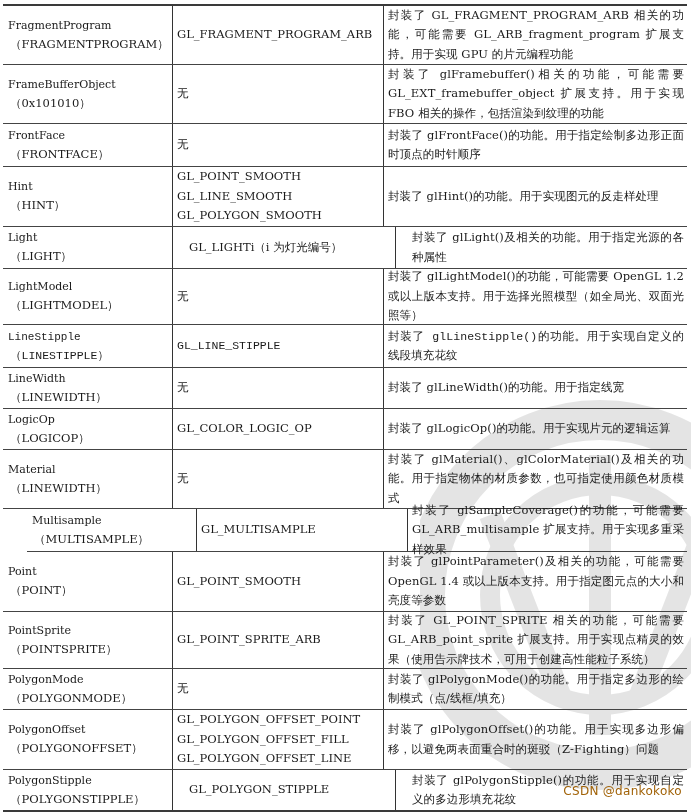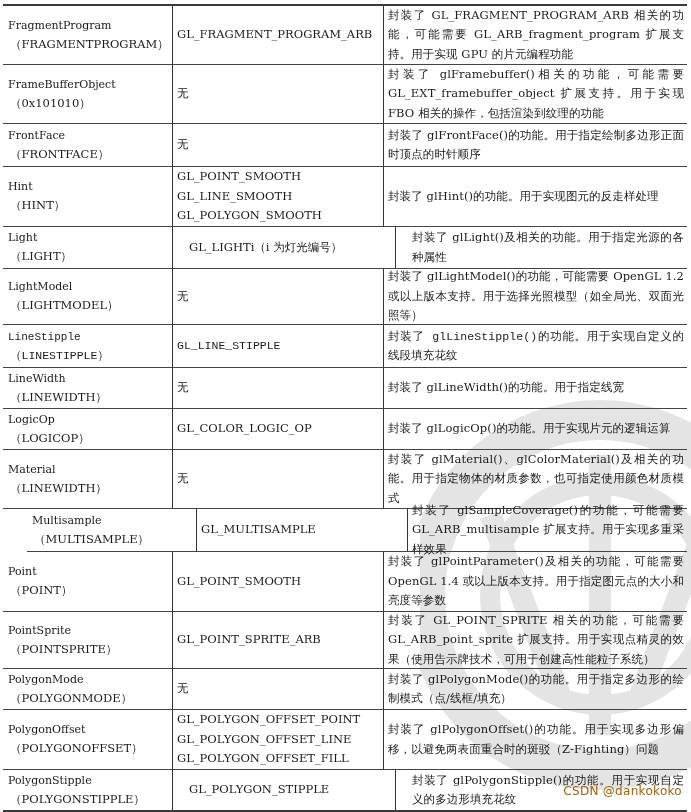--- a/index.html
+++ b/index.html
@@ -246,22 +246,22 @@
     <div class="cell c3">封装了 glPolygonMode()的功能。用于指定多边形的绘制模式（点/线框/填充）</div>
   </div>
 
   <div class="row" style="height: 60px;">
     <div class="cell c1">
       <div class="name">PolygonOffset</div>
       <div class="alias">（POLYGONOFFSET）</div>
     </div>
     <div class="cell c2">
         <div>GL_POLYGON_OFFSET_POINT</div>
+        <div>GL_POLYGON_OFFSET_FILL</div>
         <div>GL_POLYGON_OFFSET_LINE</div>
-        <div>GL_POLYGON_OFFSET_FILL</div>
       </div>
     <div class="cell c3">封装了 glPolygonOffset()的功能。用于实现多边形偏移，以避免两表面重合时的斑驳（Z-Fighting）问题</div>
   </div>
 
   <div class="row" style="height: 40px; gap: 12px;">
     <div class="cell c1">
       <div class="name">PolygonStipple</div>
       <div class="alias">（POLYGONSTIPPLE）</div>
     </div>
     <div class="cell c2">

